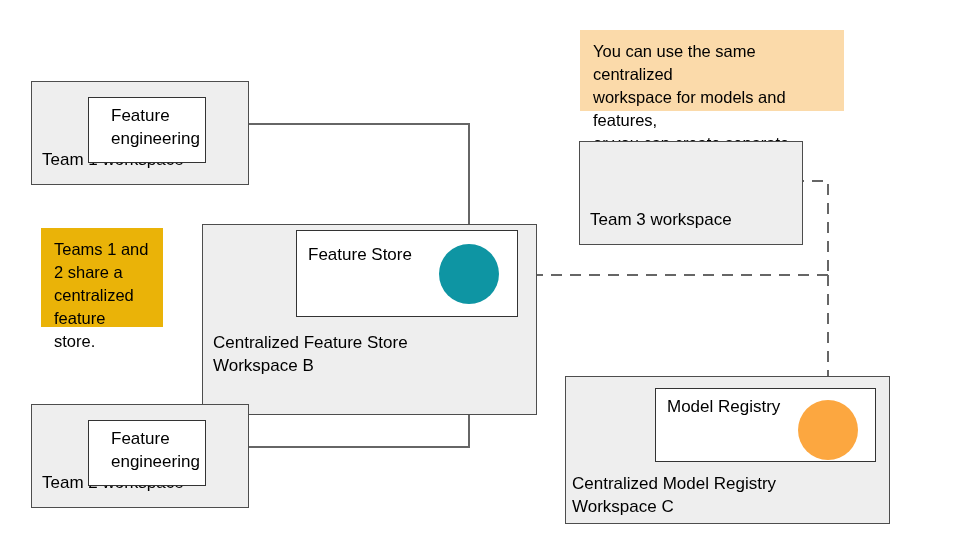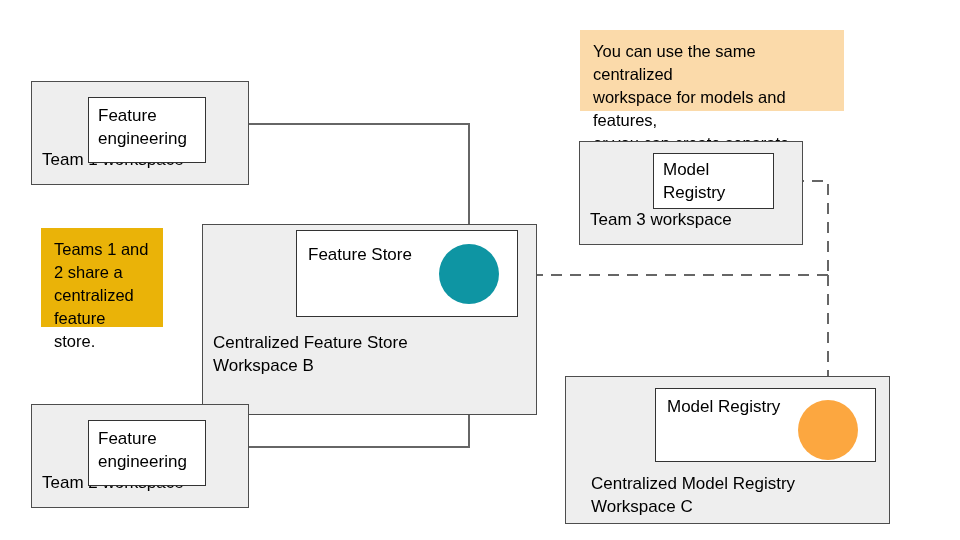--- a/index.html
+++ b/index.html
@@ -36,21 +36,21 @@
   }
   
   .component {
     position: absolute;
     box-sizing: border-box;
     background: #ffffff;
     border: 1.6px solid #333333;
   }
   .component-label {
     position: absolute;
-    left: 9px;
+    left: 22px;
     top: 6px;
     font-size: 17px;
     line-height: 23px;
     color: #000000;
     white-space: pre-line;
   }
   .workspace-label {
     position: absolute;
     font-size: 17px;
     line-height: 23px;
@@ -131,27 +131,23 @@
 engineering</div>
   </div>
 
   <div class="callout orange" style="left:580px; top:30px; width:264px; height:81px;">You can use the same centralized
 workspace for models and features,
 or you can create separate ones.</div>
 
   <div class="workspace" style="left:579px; top:141px; width:224px; height:104px;">
     <div class="workspace-label" style="left:10px; top:66px;">Team 3 workspace</div>
   </div>
-  <div class="component" style="left:653px; top:153px; width:121px; height:56px;">
-    <div class="component-label" style="top:4px;">Model
-Registry</div>
-  </div>
 
   <div class="workspace" style="left:565px; top:376px; width:325px; height:148px;">
-    <div class="workspace-label" style="left:25px; top:95px;">Centralized Model Registry
+    <div class="workspace-label" style="left:6px; top:95px;">Centralized Model Registry
 Workspace C</div>
   </div>
   <div class="component" style="left:655px; top:388px; width:221px; height:74px;">
     <div class="component-label" style="left:11px; top:6px;">Model Registry</div>
   </div>
   <div class="node-circle" style="left:798px; top:400px; width:60px; height:60px; background:#fca740;"></div>
 
 </div>
 
 </body></html>

